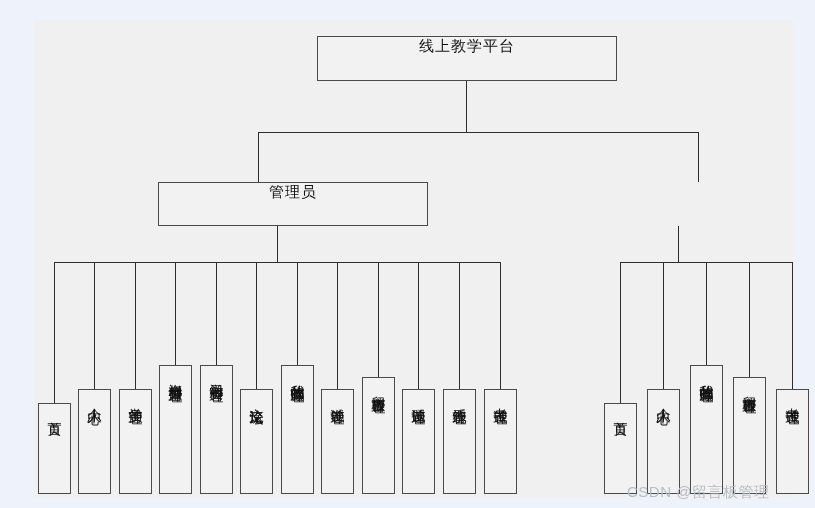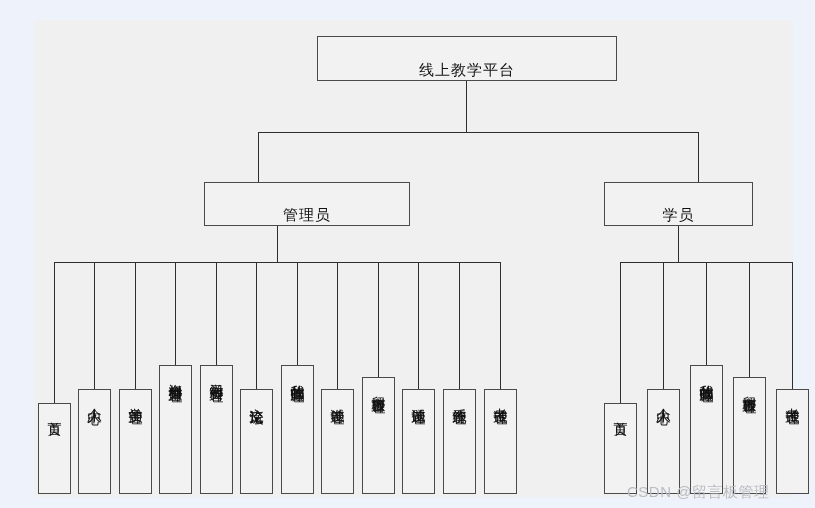--- a/index.html
+++ b/index.html
@@ -21,21 +21,21 @@
     width: 759px;
     height: 477px;
     background: #f0f0f0;
   }
   .node {
     position: absolute;
     box-sizing: border-box;
     background: #f2f2f2;
     border: 1px solid #4a4a4a;
     display: flex;
-    align-items: flex-end;
+    align-items: flex-start;
     justify-content: center;
     color: #111;
     font-size: 15px;
     letter-spacing: 1px;
   }
   .node.root, .node.branch {
     font-size: 15px;
   }
   .node.leaf {
     font-size: 14px;
@@ -99,27 +99,24 @@
   <div class="edge v" style="left:586px; top:242px; height:141px;"></div>
   <div class="edge v" style="left:629px; top:242px; height:127px;"></div>
   <div class="edge v" style="left:672px; top:242px; height:103px;"></div>
   <div class="edge v" style="left:715px; top:242px; height:115px;"></div>
   <div class="edge v" style="left:758px; top:242px; height:127px;"></div>
 
   <div class="node root" style="left:283px; top:16px; width:300px; height:45px;">
     <span>线上教学平台</span>
   </div>
 
-  <div class="node branch" style="left:124px; top:162px; width:206px; height:44px;margin-left:46px;">
+  <div class="node branch" style="left:124px; top:162px; width:270px; height:44px;">
     <span>管理员</span>
   </div>
 
-  <div class="node branch" style="left:570px; top:162px; width:149px; height:44px;">
-    <span>学员</span>
-  </div>
 
   <div class="node leaf" style="left:4px; top:383px; width:33px; height:91px;">
     <span class="leaf-text">首页</span>
   </div>
   <div class="node leaf" style="left:44px; top:369px; width:33px; height:105px;">
     <span class="leaf-text">个人中心</span>
   </div>
   <div class="node leaf" style="left:85px; top:369px; width:33px; height:105px;">
     <span class="leaf-text">学员管理</span>
   </div>

